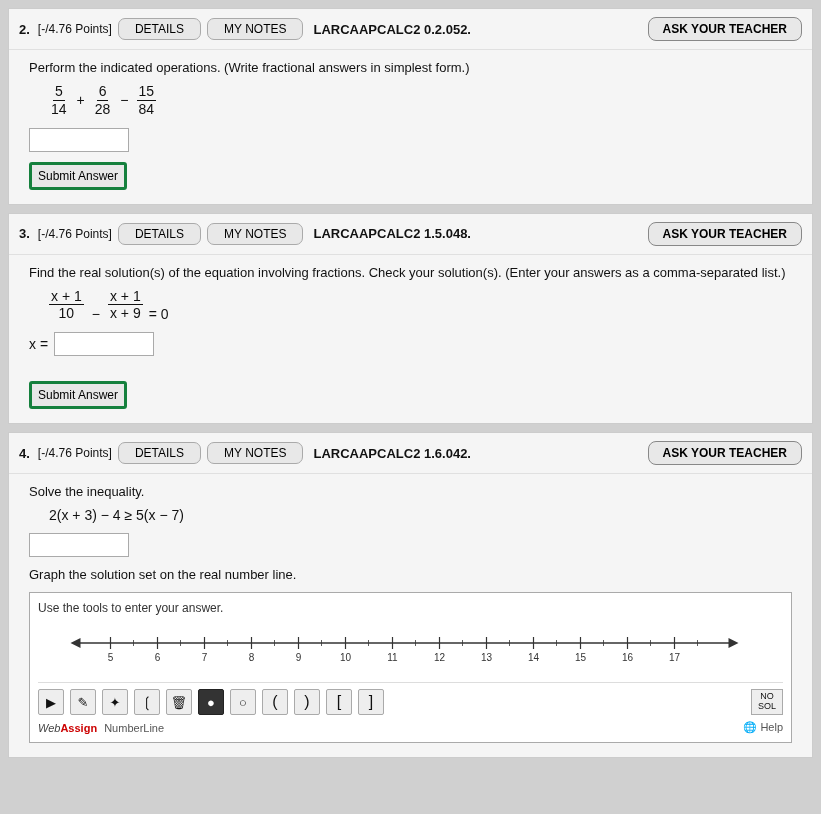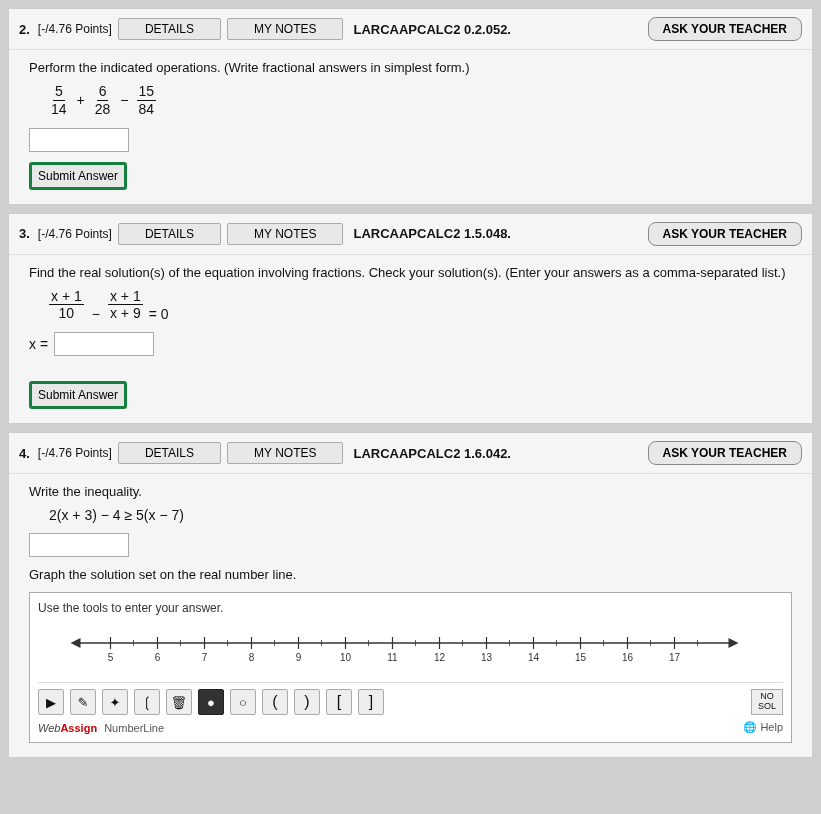--- a/index.html
+++ b/index.html
@@ -30,24 +30,24 @@
     }
     .problem-number {
       font-weight: bold;
       font-size: 13px;
       margin-right: 2px;
       white-space: nowrap;
     }
     .btn-details, .btn-mynotes {
       border: 1px solid #aaa;
       background: #e8e8e8;
-      padding: 3px 26px;
+      padding: 3px 16px;
       font-size: 12px;
       cursor: pointer;
-      border-radius: 2px;
+      border-radius: 7px;
     }
     .problem-code {
       font-size: 13px;
       font-weight: bold;
       margin-left: 4px;
       flex: 1;
     }
     .btn-ask-teacher {
       border: 1px solid #888;
       background: #e8e8e8;
@@ -286,21 +286,21 @@
   <div class="problem-block">
     <div class="problem-header">
       <span class="problem-number">4.</span>
       <span style="font-size:12px;">[-/4.76 Points]</span>
       <button class="btn-details">DETAILS</button>
       <button class="btn-mynotes">MY NOTES</button>
       <span class="problem-code">LARCAAPCALC2 1.6.042.</span>
       <button class="btn-ask-teacher">ASK YOUR TEACHER</button>
     </div>
     <div class="problem-body">
-      <div class="problem-instruction">Write the inequality.</div>
+      <div class="problem-instruction">Solve the inequality.</div>
       <div class="inequality-expr">2(x + 3) − 4 ≥ 5(x − 7)</div>
       <input type="text" class="answer-box" style="margin-bottom: 10px;">
       <div class="graph-instruction">Graph the solution set on the real number line.</div>
 
       <div class="numberline-tool">
         <div class="numberline-label">Use the tools to enter your answer.</div>
         <svg class="numberline-svg-area" viewBox="0 0 700 50" xmlns="http://www.w3.org/2000/svg">
 
           <line x1="18" y1="20" x2="670" y2="20" stroke="#333" stroke-width="1.5"></line>
           <polygon points="10,20 20,15 20,25" fill="#333"></polygon>

